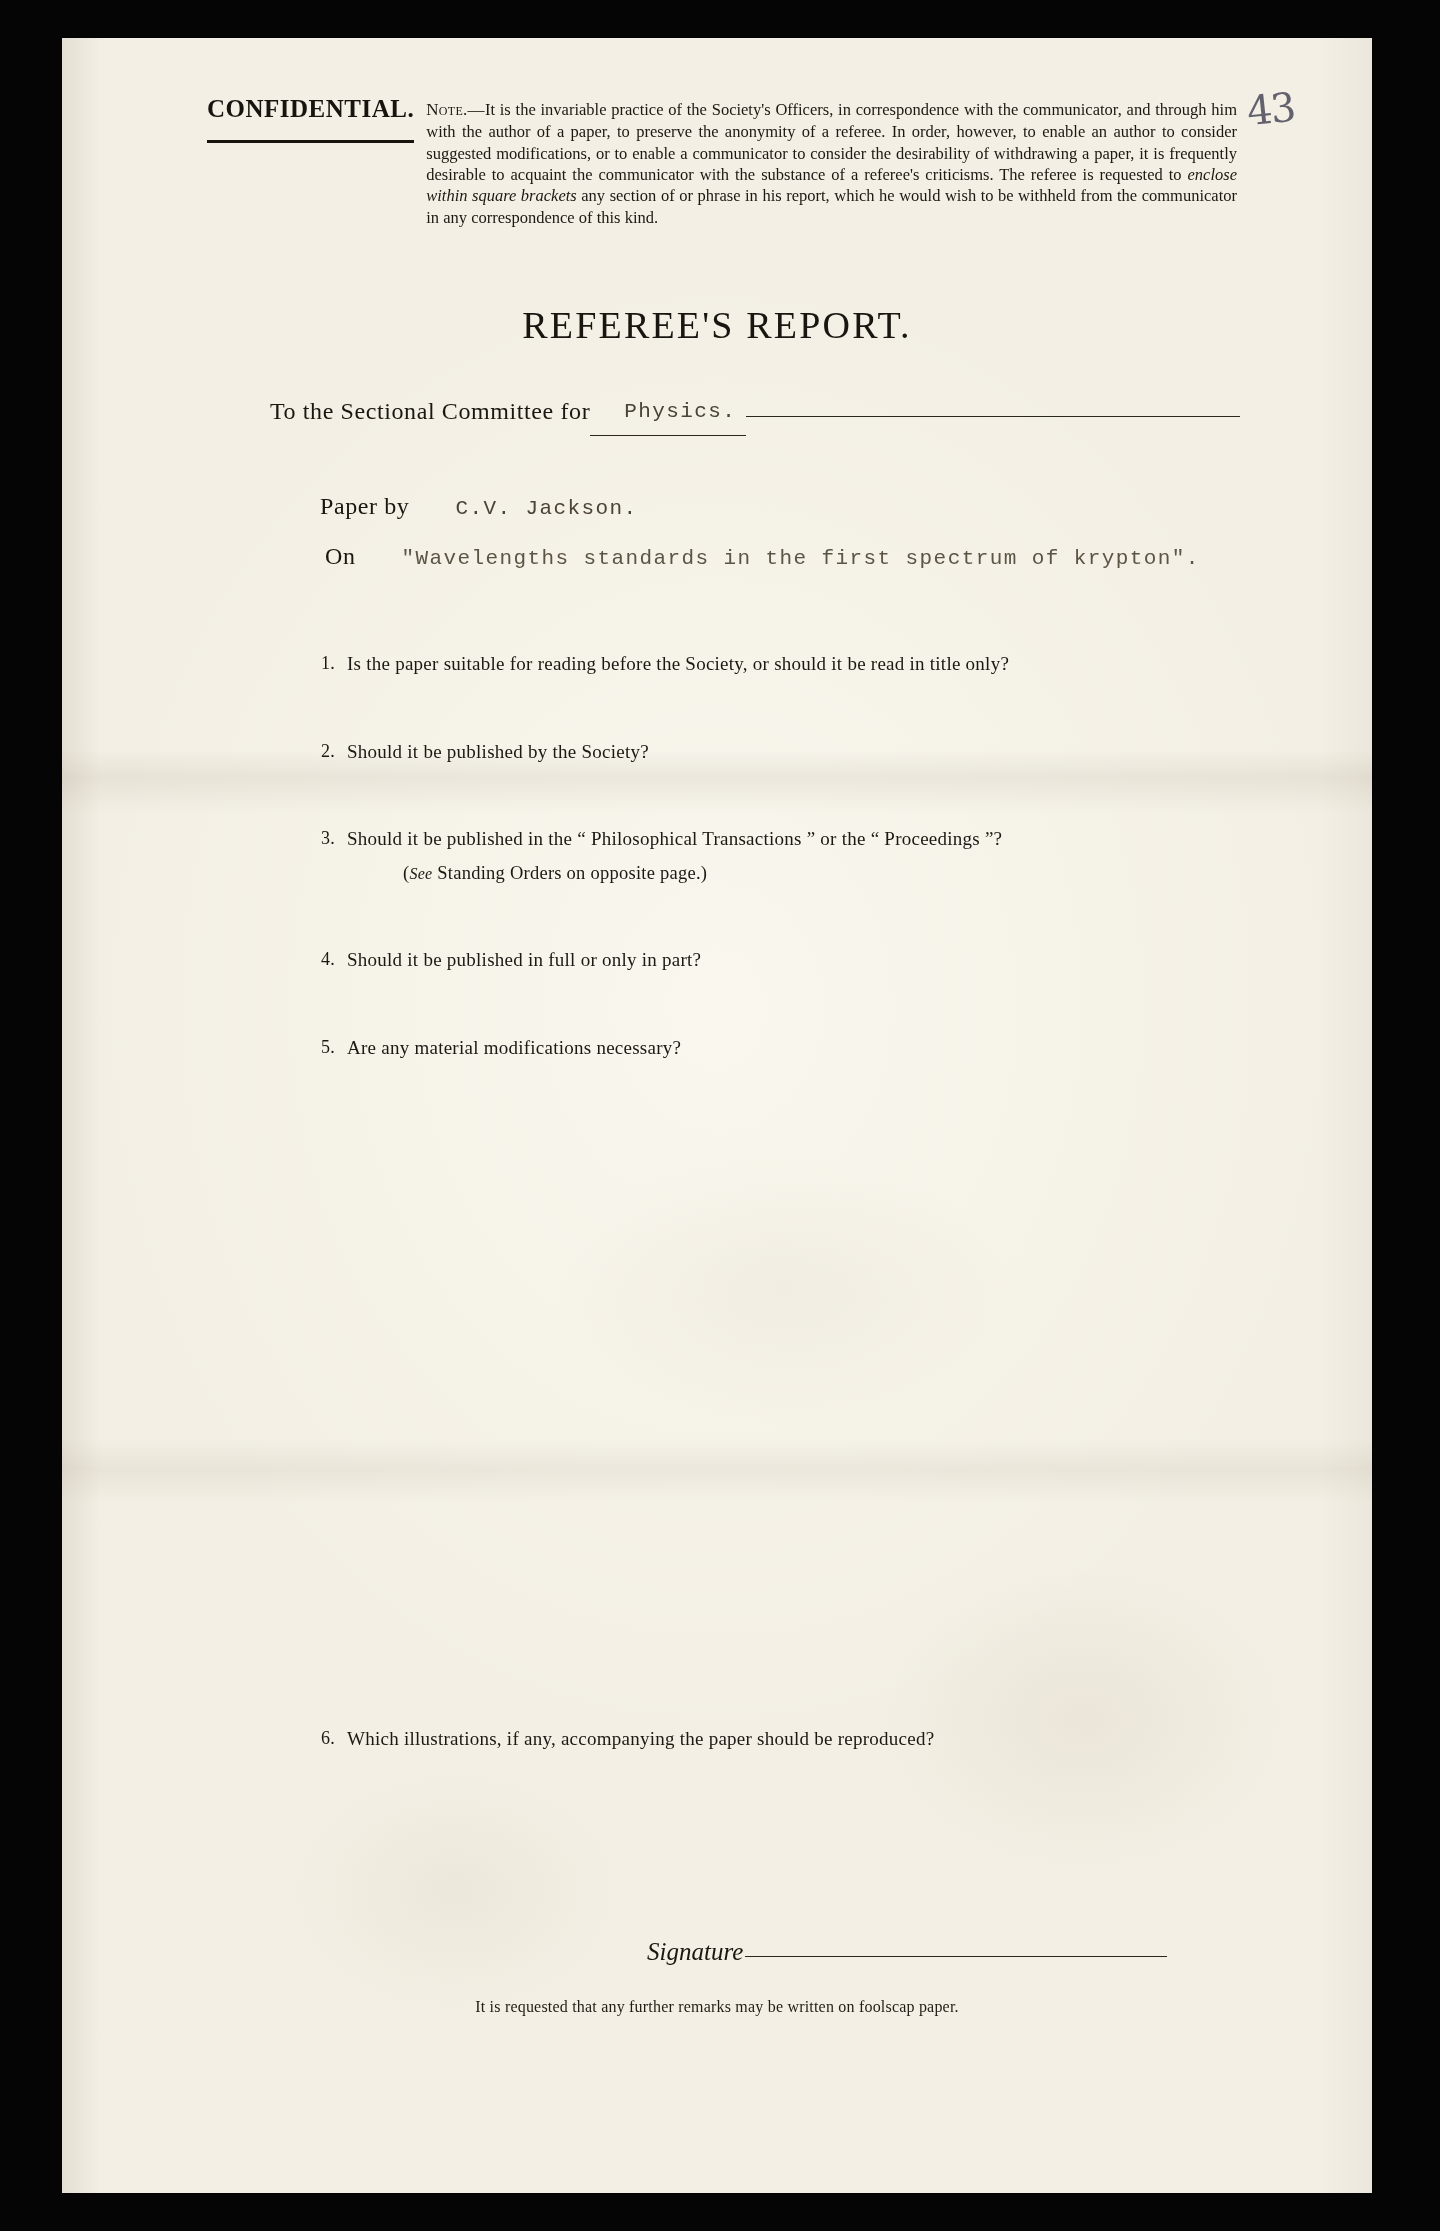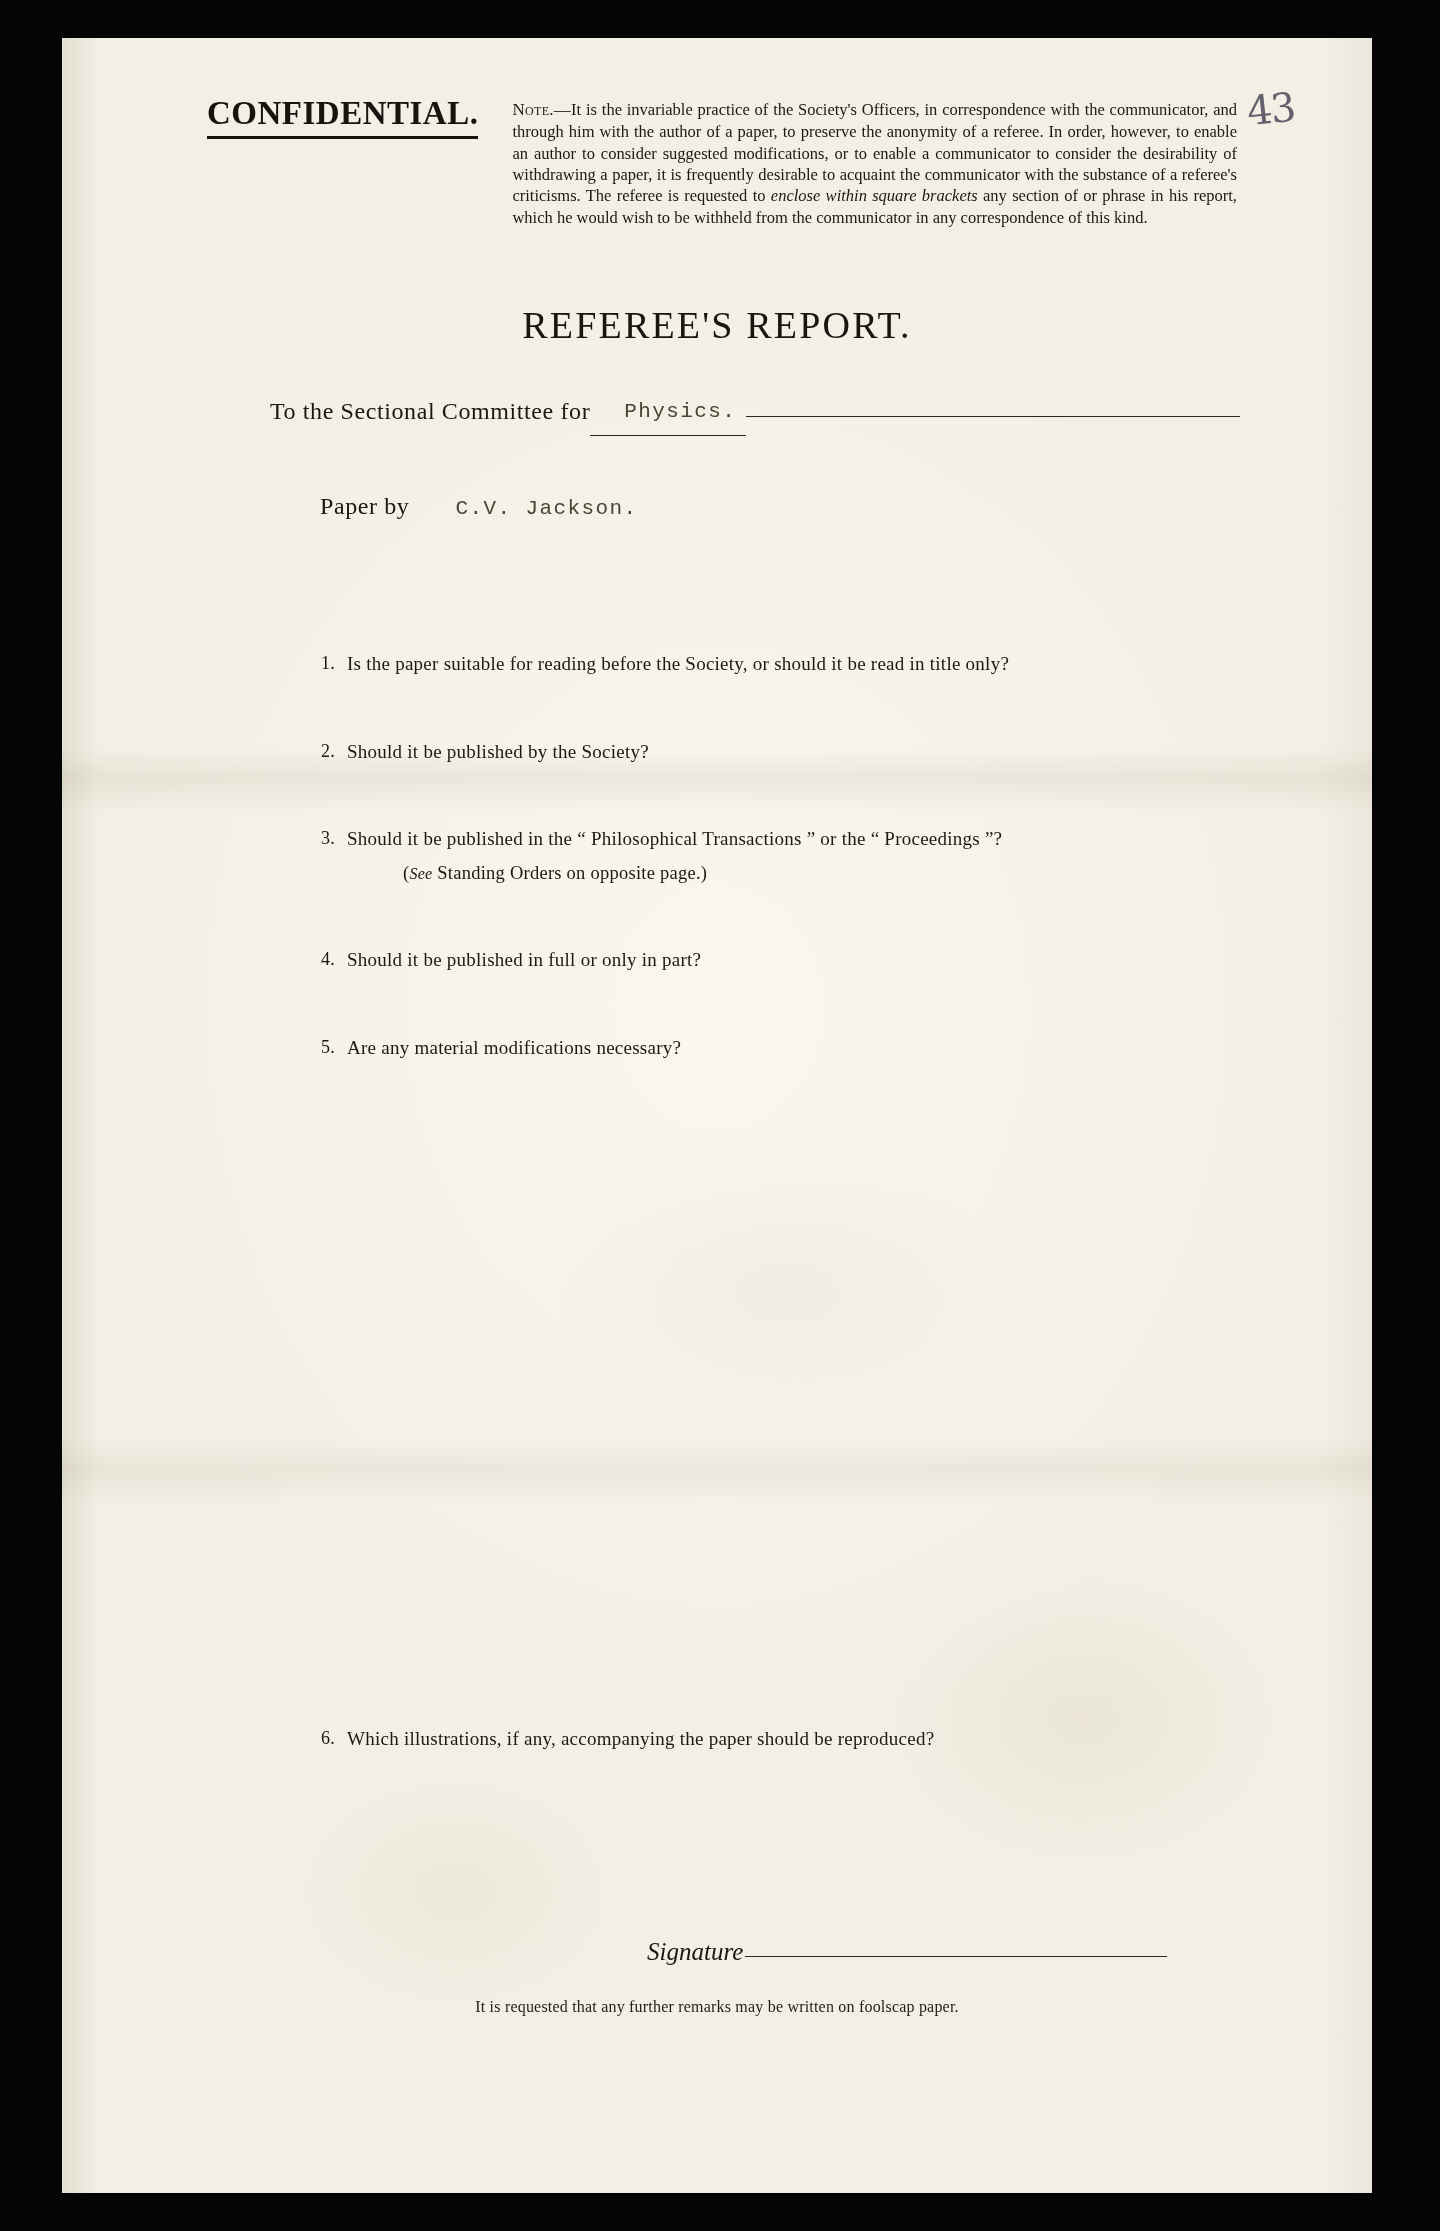--- a/index.html
+++ b/index.html
@@ -77,29 +77,29 @@
     left: 145px;
     top: 58px;
     width: 1030px;
   }
   .conf-row {
     display: flex;
     align-items: flex-start;
   }
   #confidential {
     font-family: "Liberation Serif", serif;
-    font-size: 33px;
+    font-size: 25px;
     font-weight: bold;
     letter-spacing: 0.5px;
     color: #17140f;
     border-bottom: 3px solid #17140f;
-    padding-bottom: 5px;
+    padding-bottom: 18px;
     line-height: 1.05;
     white-space: nowrap;
-    margin-right: 34px;
+    margin-right: 12px;
   }
   #note-block {
     font-size: 16.5px;
     line-height: 1.30;
     color: #1c1812;
     text-align: justify;
     width: 840px;
     margin-top: 3px;
   }
   #note-block .note-lead {
@@ -283,20 +283,24 @@
         <span class="form-label">To  the  Sectional  Committee  for</span>
         <span class="typed" id="committee-value">Physics.</span>
         <span class="rule"></span>
       </div>
 
       <div class="form-line" id="paper-by-line">
         <span class="form-label">Paper  by</span>
         <span class="typed">C.V. Jackson.</span>
       </div>
 
+      <div class="form-line" id="on-line">
+        <span class="form-label">On</span>
+        <span class="typed faint">"Wavelengths standards in the first spectrum of krypton".</span>
+      </div>
 
       <div id="questions">
 
         <div class="question">
           <span class="num">1.</span>
           <span class="q-text">Is the paper suitable for reading before the Society, or should it be read in title </span><span class="emph">only</span><span>?</span>
         </div>
 
         <div class="question">
           <span class="num">2.</span>

